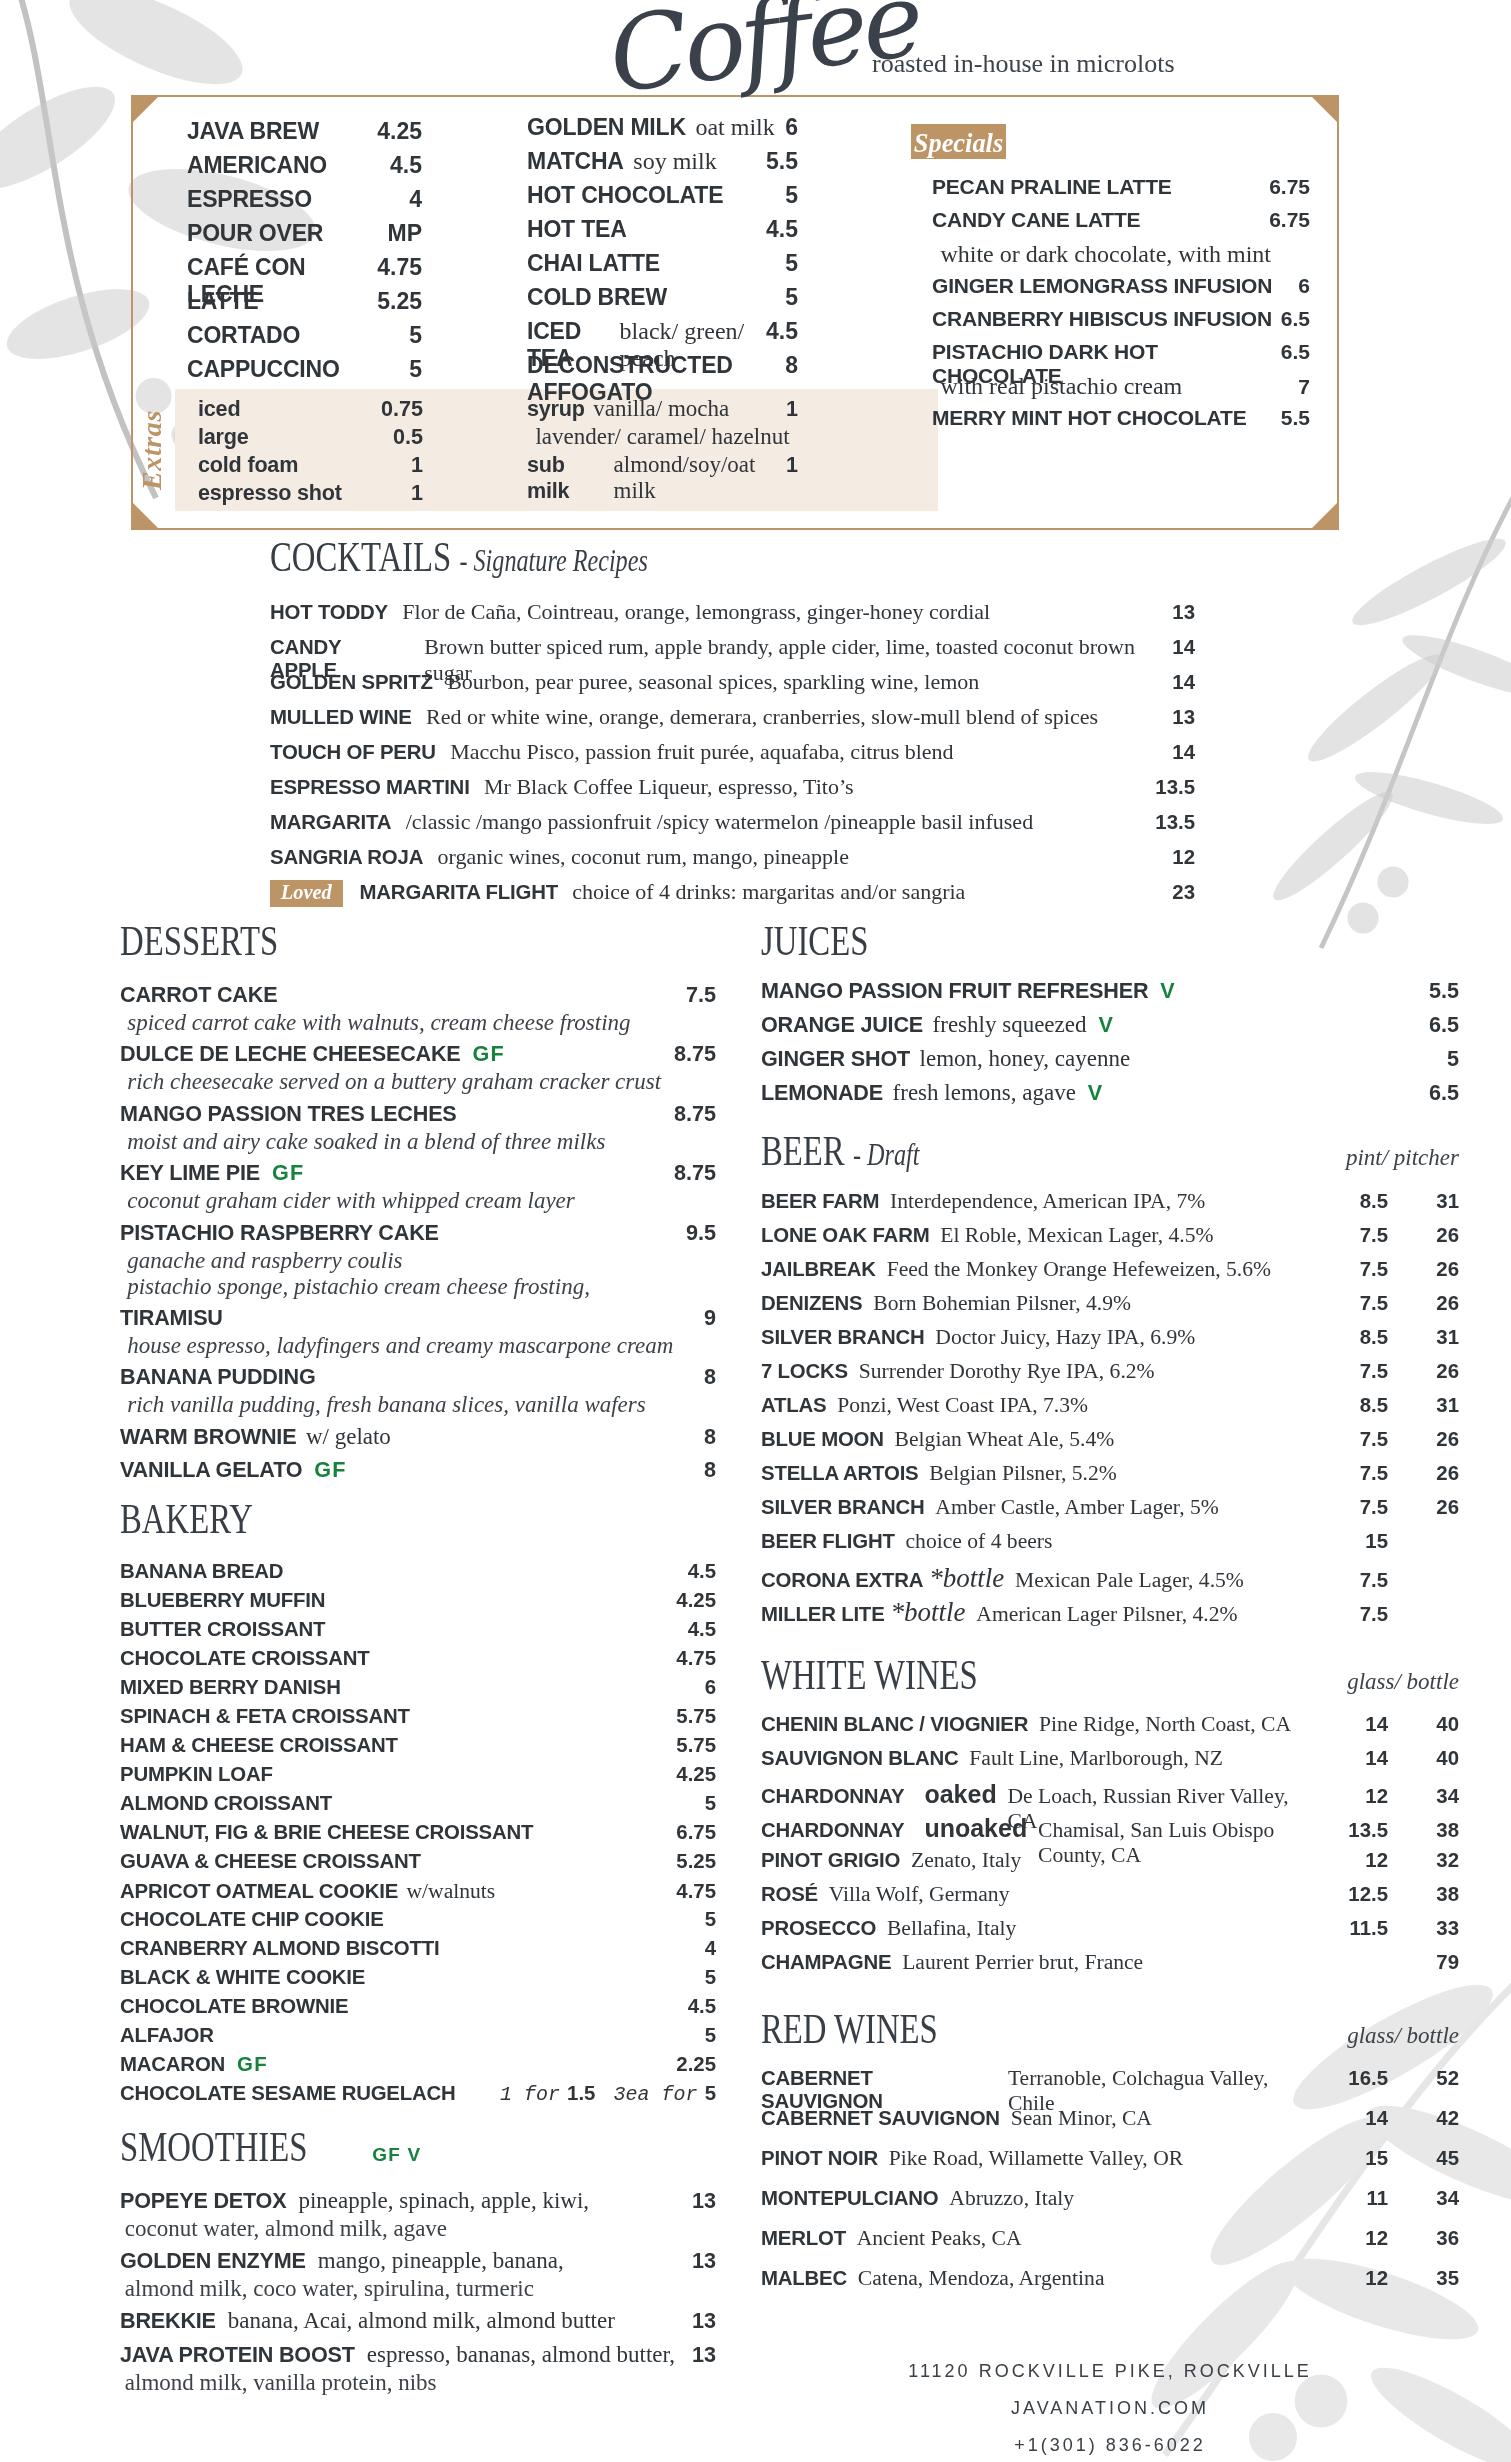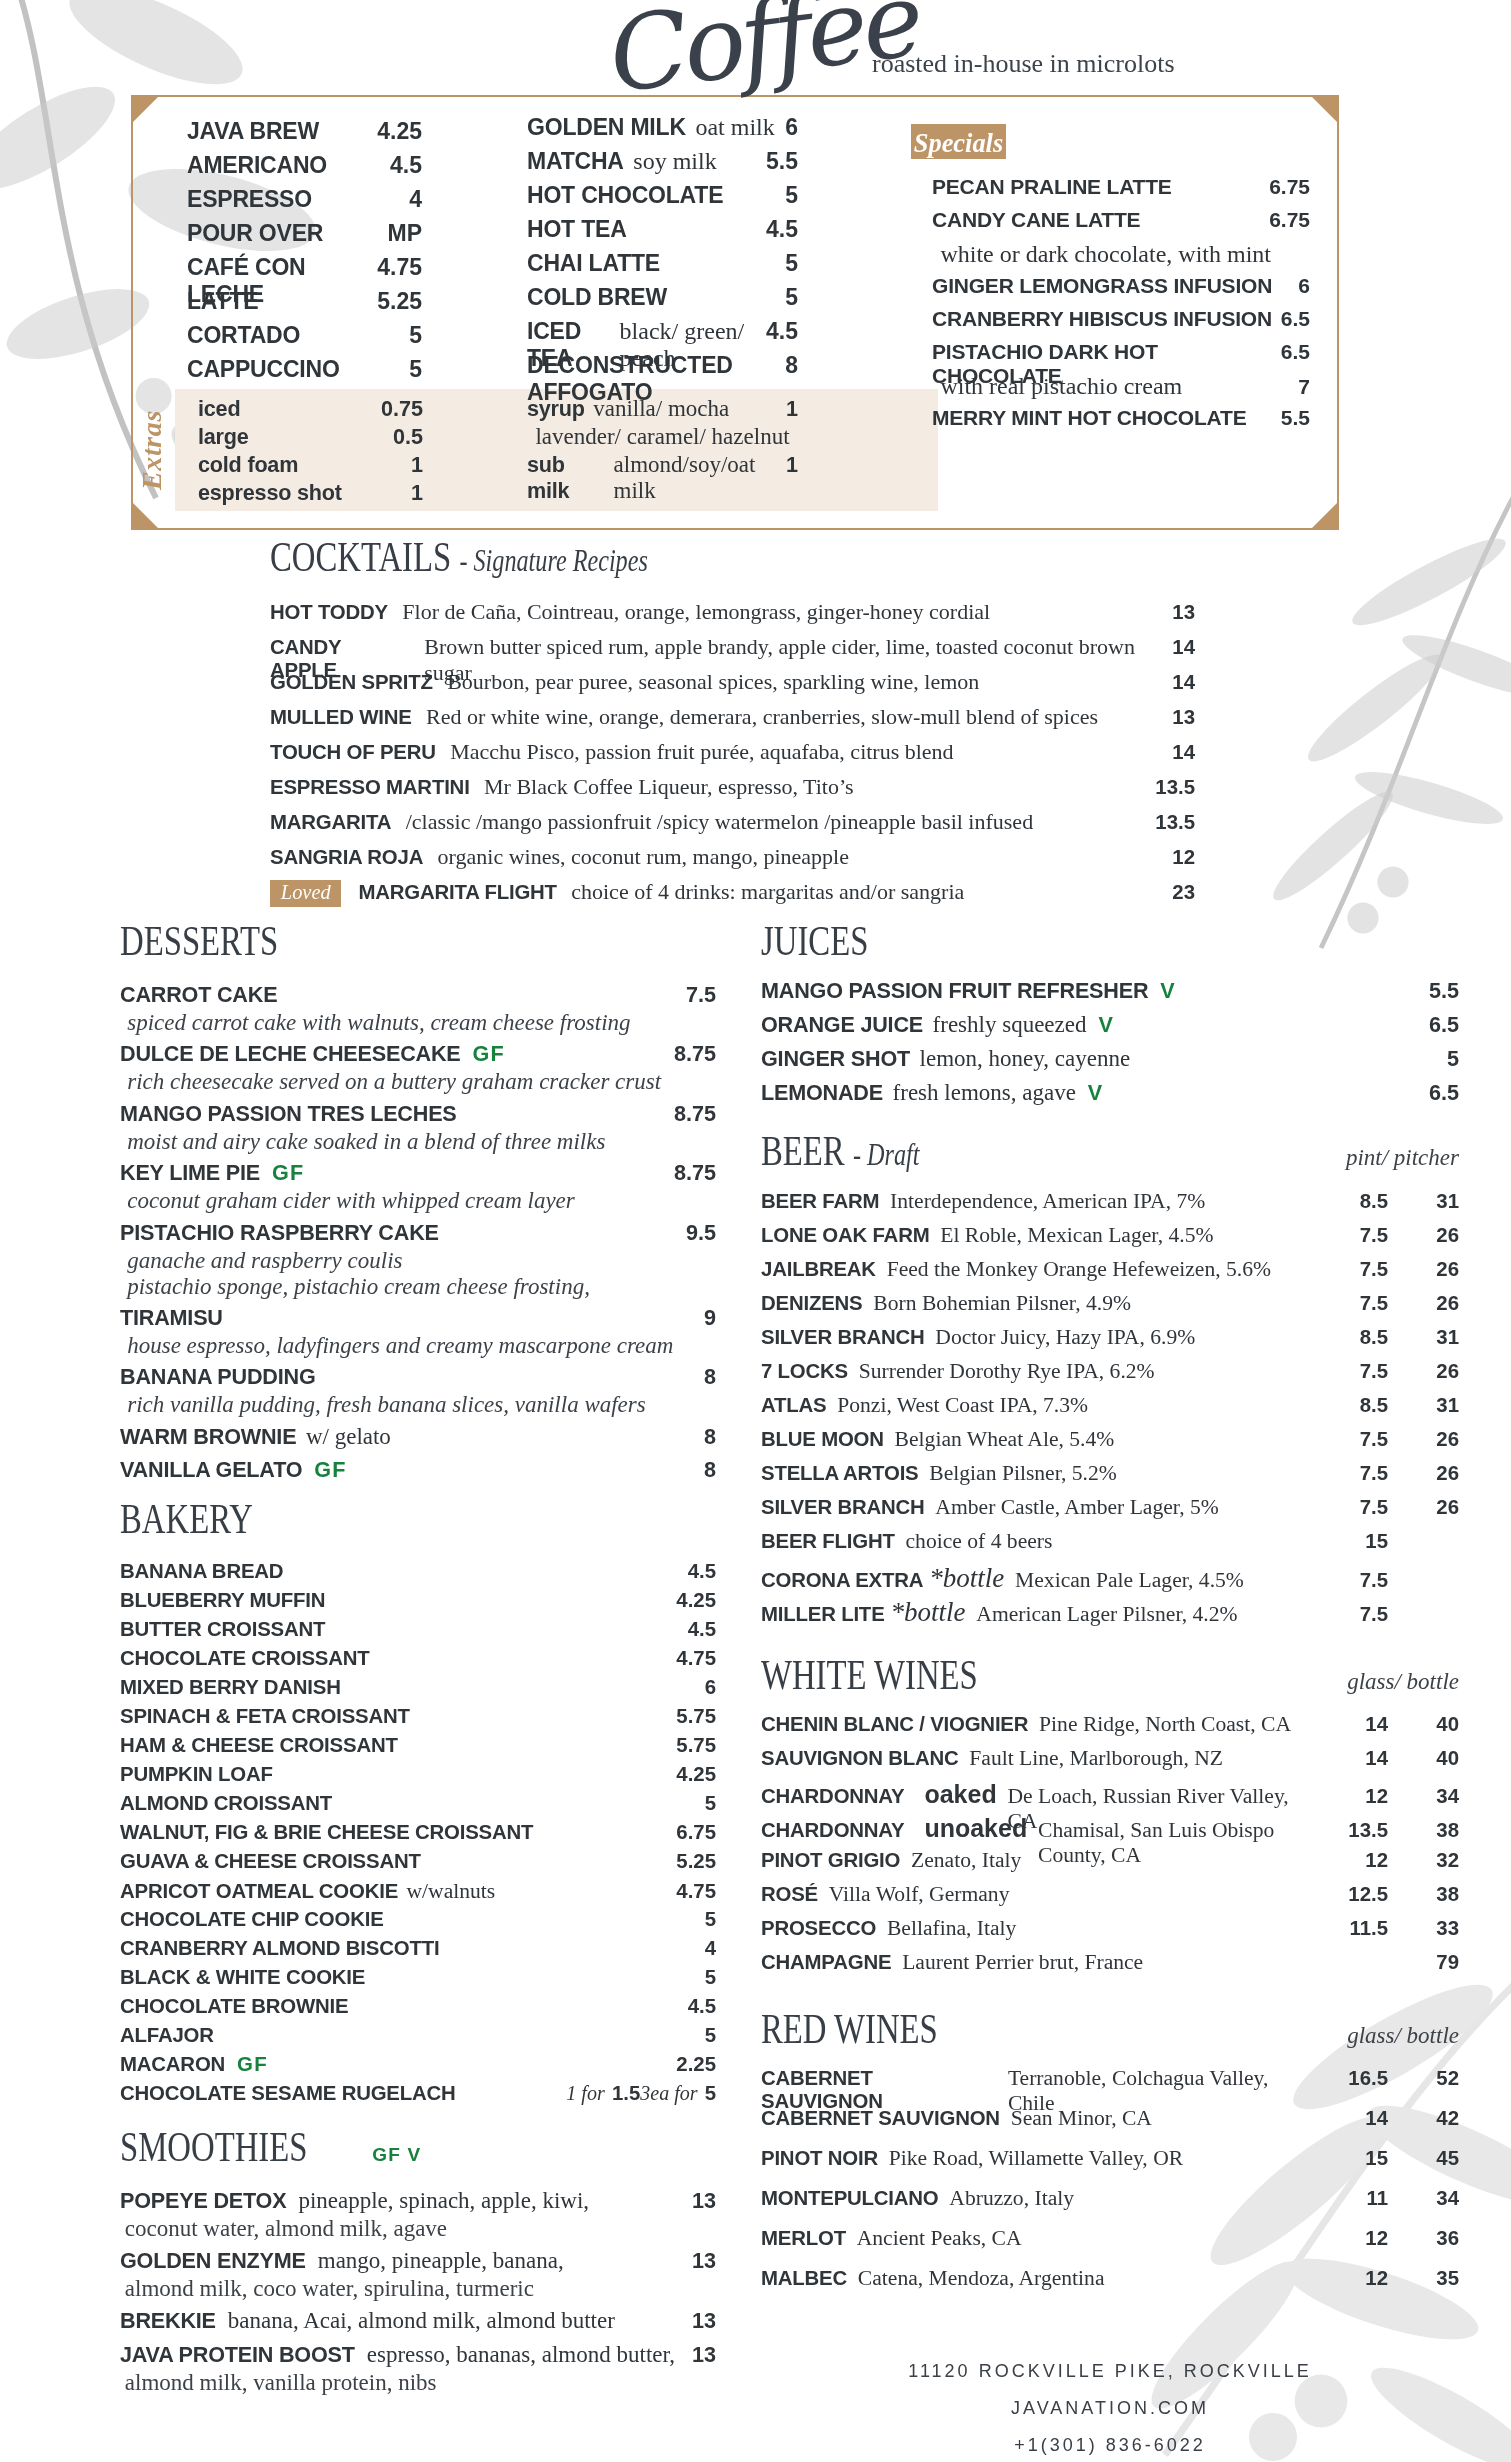--- a/index.html
+++ b/index.html
@@ -64,33 +64,33 @@
       font-size:42px;letter-spacing:0;white-space:nowrap}
   .hx .sub{font-style:italic;font-size:31px}
   .hx .sep{font-size:31px}
   .ph{margin-left:auto;font-family:var(--serif);font-style:italic;font-size:23px;color:var(--ink2)}
   
   .cocktails{position:absolute;left:270px;top:533px;width:925px;z-index:2}
   .cocktails .sec-title{margin-bottom:18px}
   .k-row{height:35px;font-size:20.4px}
   .k-row .note{font-size:22px;margin-left:14.4px}
   .badge{background:var(--tan);color:#fff;font-family:var(--serif);font-style:italic;font-size:20.4px;
-         padding:0.6px 10.8px 3px;margin-right:17px;font-weight:400}
+         padding:0.6px 10.8px 3px;margin-right:17px;font-weight:700}
   
   .colL{position:absolute;left:120px;top:917px;width:596px;z-index:2}
   .colR{position:absolute;left:761px;top:917px;width:698px;z-index:2}
   .colL .sec-title{margin-bottom:17px}
   .colR .sec-title{margin-bottom:13.2px}
   .d-item{margin-bottom:5.4px}
   .d-line{height:28px;font-size:21.6px}
   .d-line .note{font-size:23px}
   .d-desc{font-family:var(--serif);font-style:italic;font-size:23px;line-height:26px;color:var(--ink2);padding-left:7.2px}
   .b-row{height:29px;font-size:20.4px}
   .b-row .note{font-size:21.6px;margin-left:8.4px}
-  .blabel{font-family:Liberation Serif, serif;font-style:italic;font-size:20px;}
+  .blabel{font-family:Liberation Mono, monospace;font-style:italic;font-size:20px;margin-left:18px}
   .bp{font-weight:700;margin-left:7.2px}
   .bakery-sec{margin-top:9.6px}
   .smoothies-sec{margin-top:12px}
   .s-item{margin-bottom:6px}
   .s-line{height:28px;font-size:21.6px}
   .s-line .note{font-size:23px;margin-left:12px}
   .s-desc{font-family:var(--serif);font-size:23px;line-height:26px;color:var(--ink2);padding-left:4.8px}
   
   .j-row{height:34px;font-size:21.6px}
   .j-row .note{font-size:23px}

